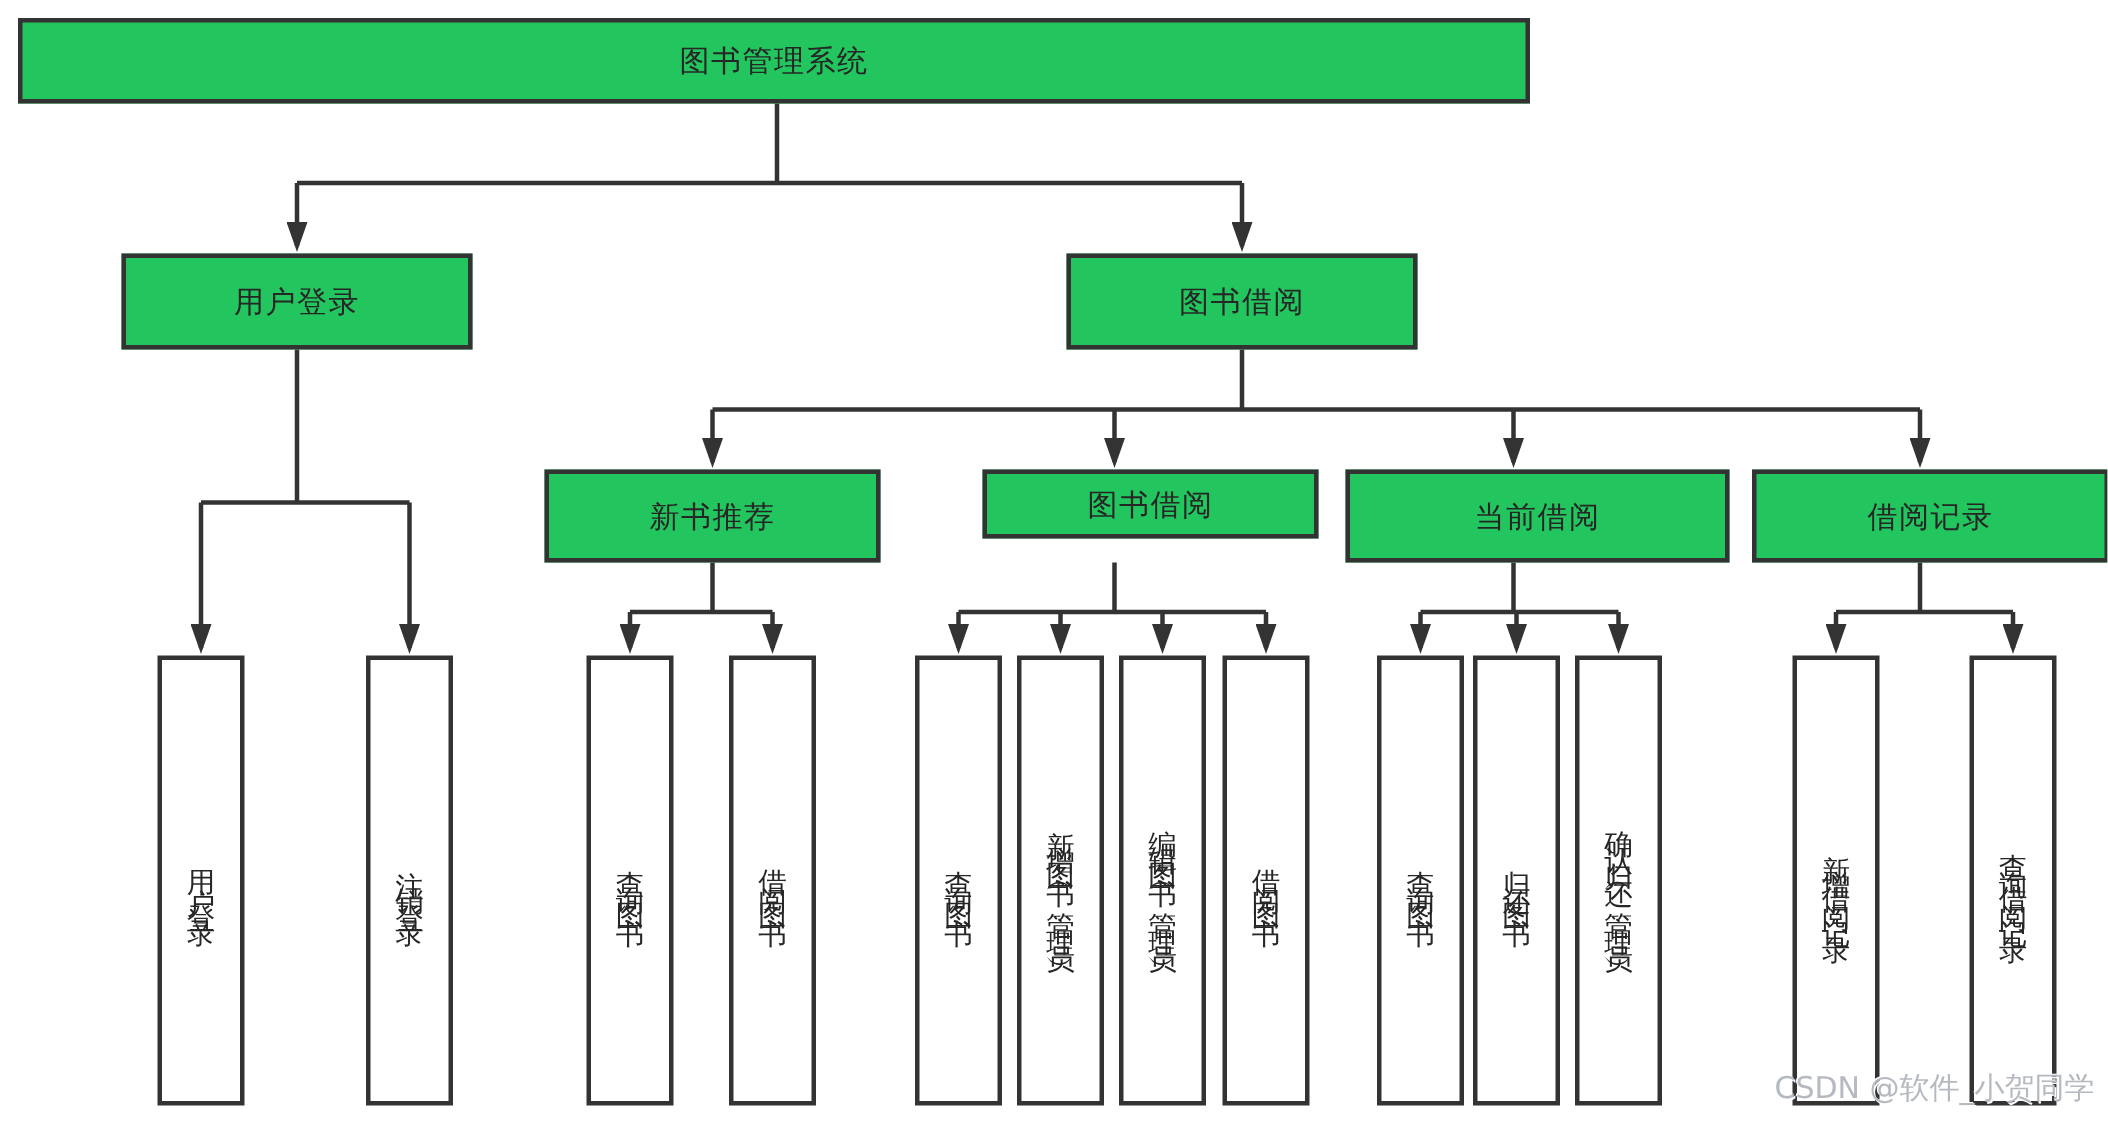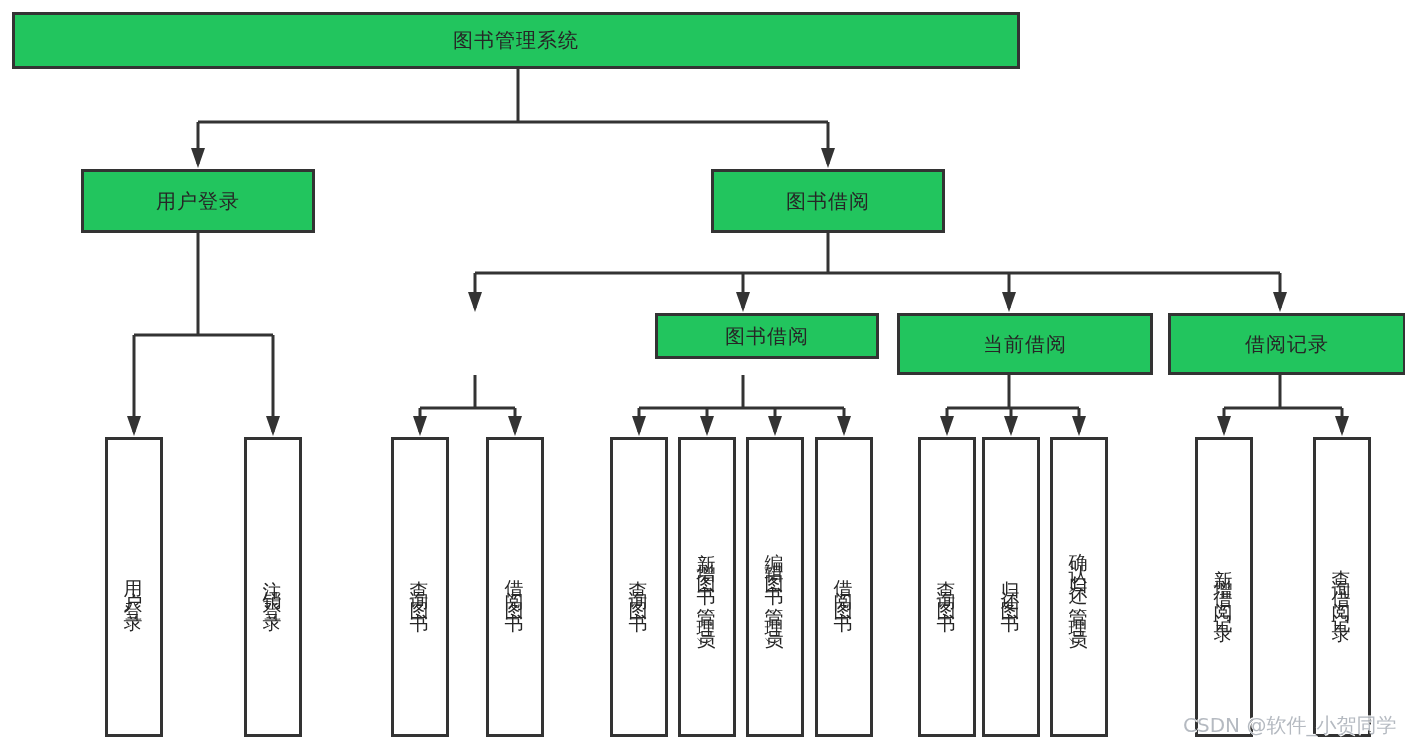--- a/index.html
+++ b/index.html
@@ -123,20 +123,23 @@
     <span>图书管理系统</span>
   </div>
 
   <div class="node" style="left:81px; top:169px; width:234px; height:64px;">
     <span>用户登录</span>
   </div>
   <div class="node" style="left:711px; top:169px; width:234px; height:64px;">
     <span>图书借阅</span>
   </div>
 
+  <div class="node" style="left:363px; top:313px; width:224px; height:62px;">
+    <span>新书推荐</span>
+  </div>
   <div class="node" style="left:631px; top:313px; width:224px; height:46px;margin-left:24px;">
     <span>图书借阅</span>
   </div>
   <div class="node" style="left:897px; top:313px; width:256px; height:62px;">
     <span>当前借阅</span>
   </div>
   <div class="node" style="left:1168px; top:313px; width:238px; height:62px;">
     <span>借阅记录</span>
   </div>
 

